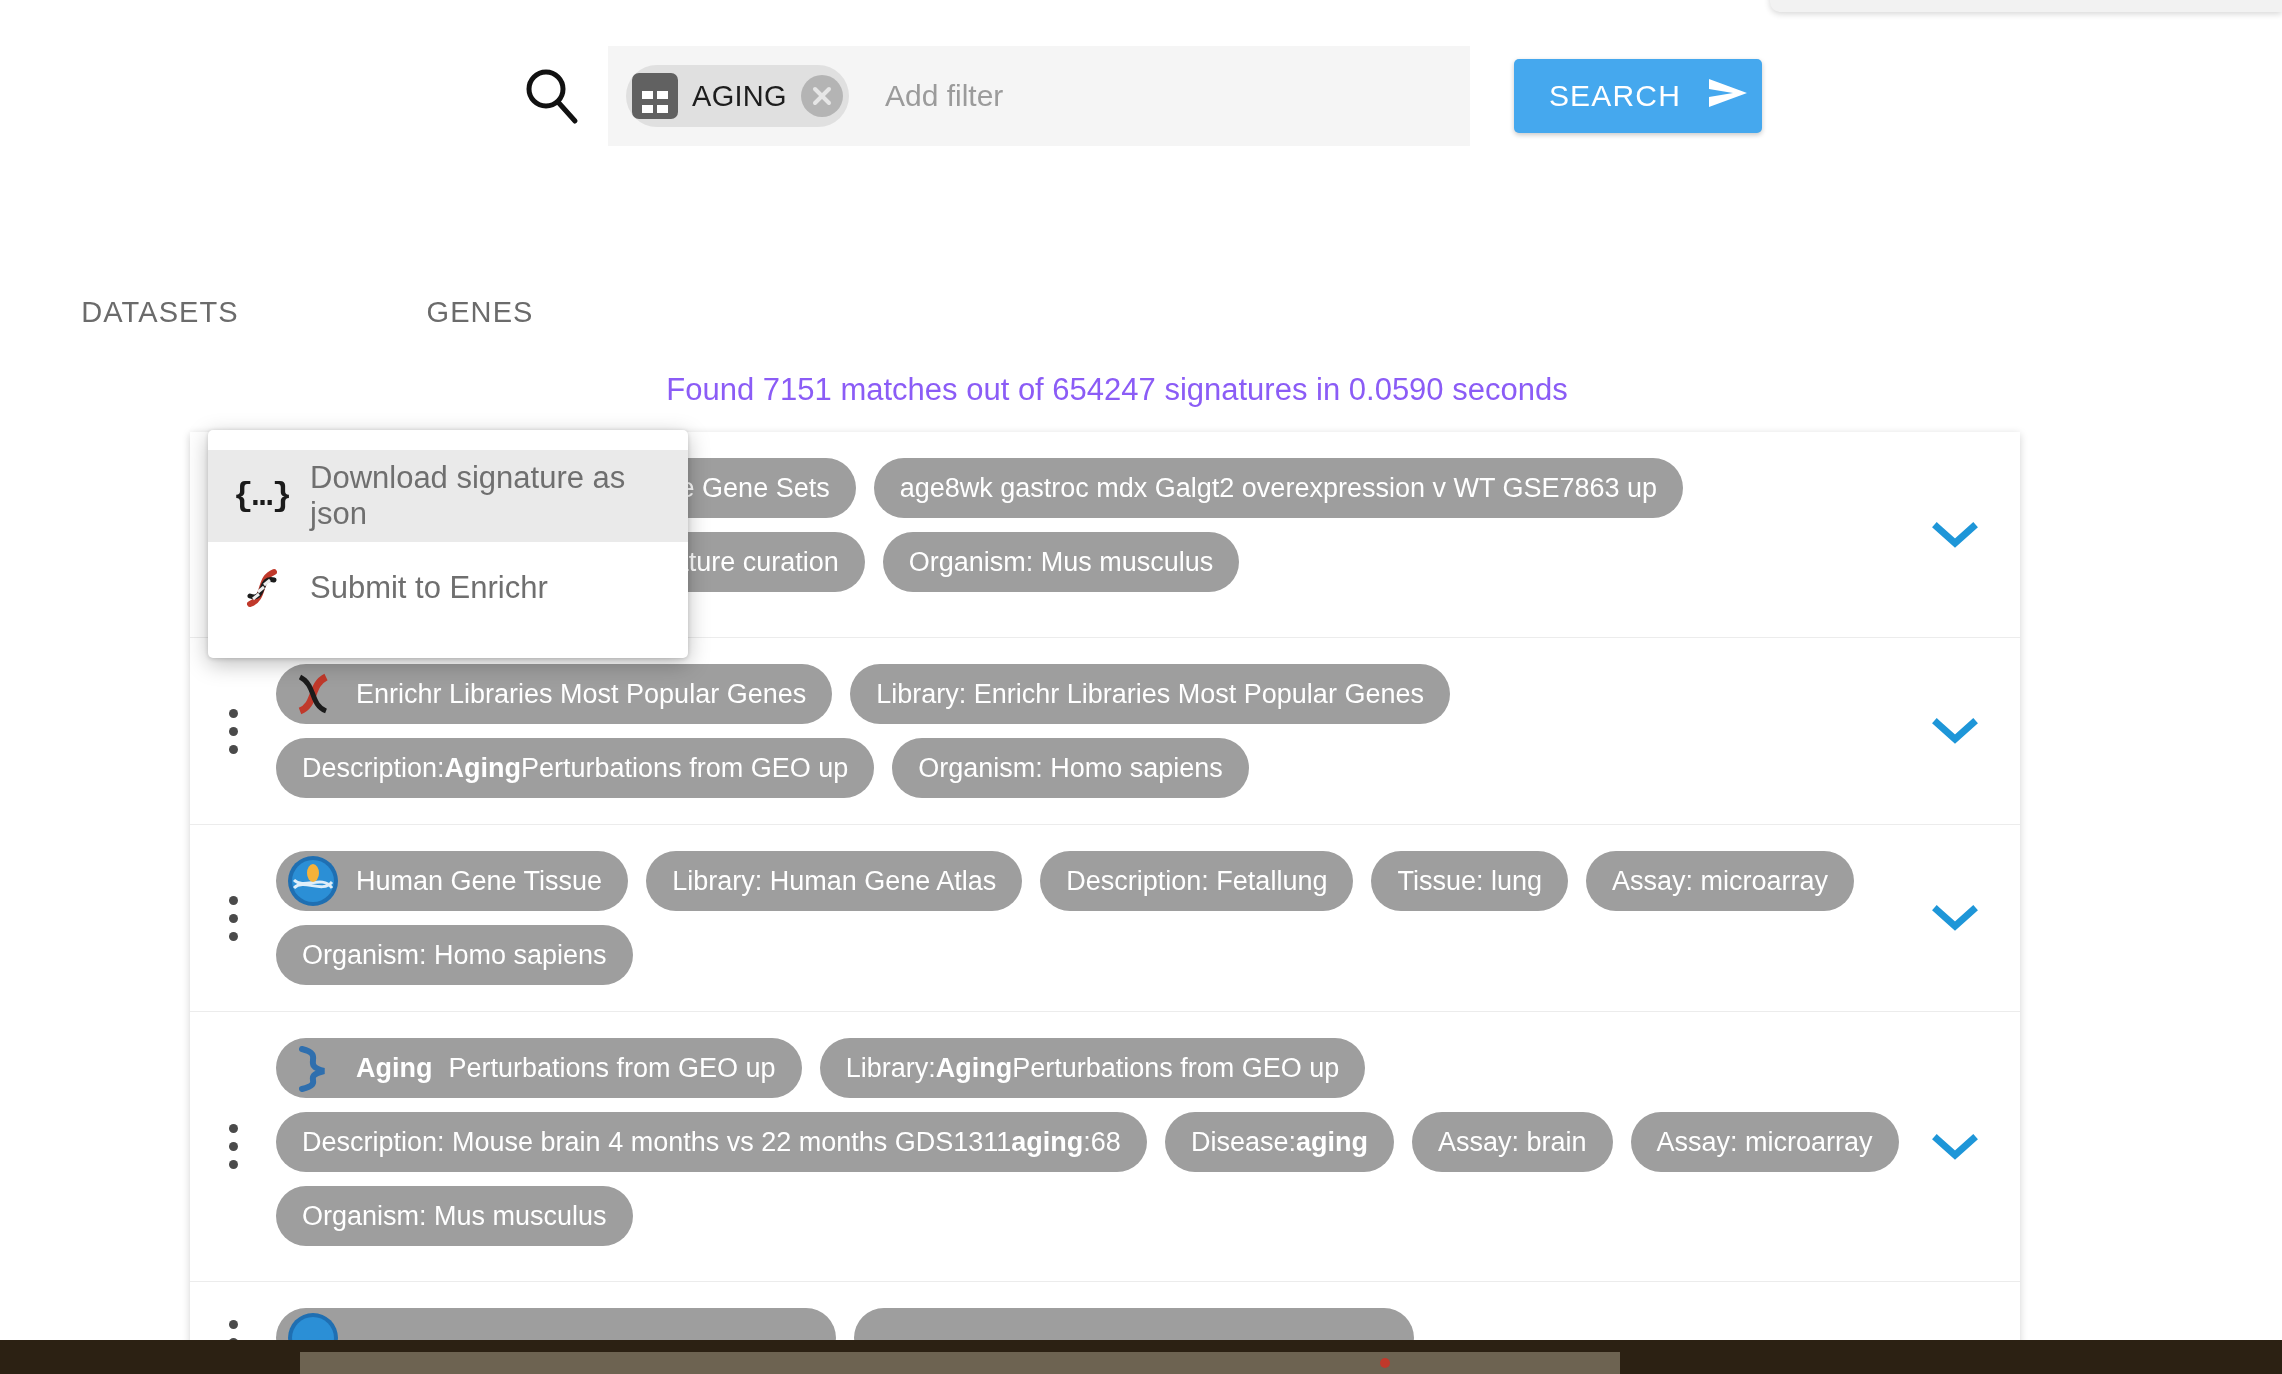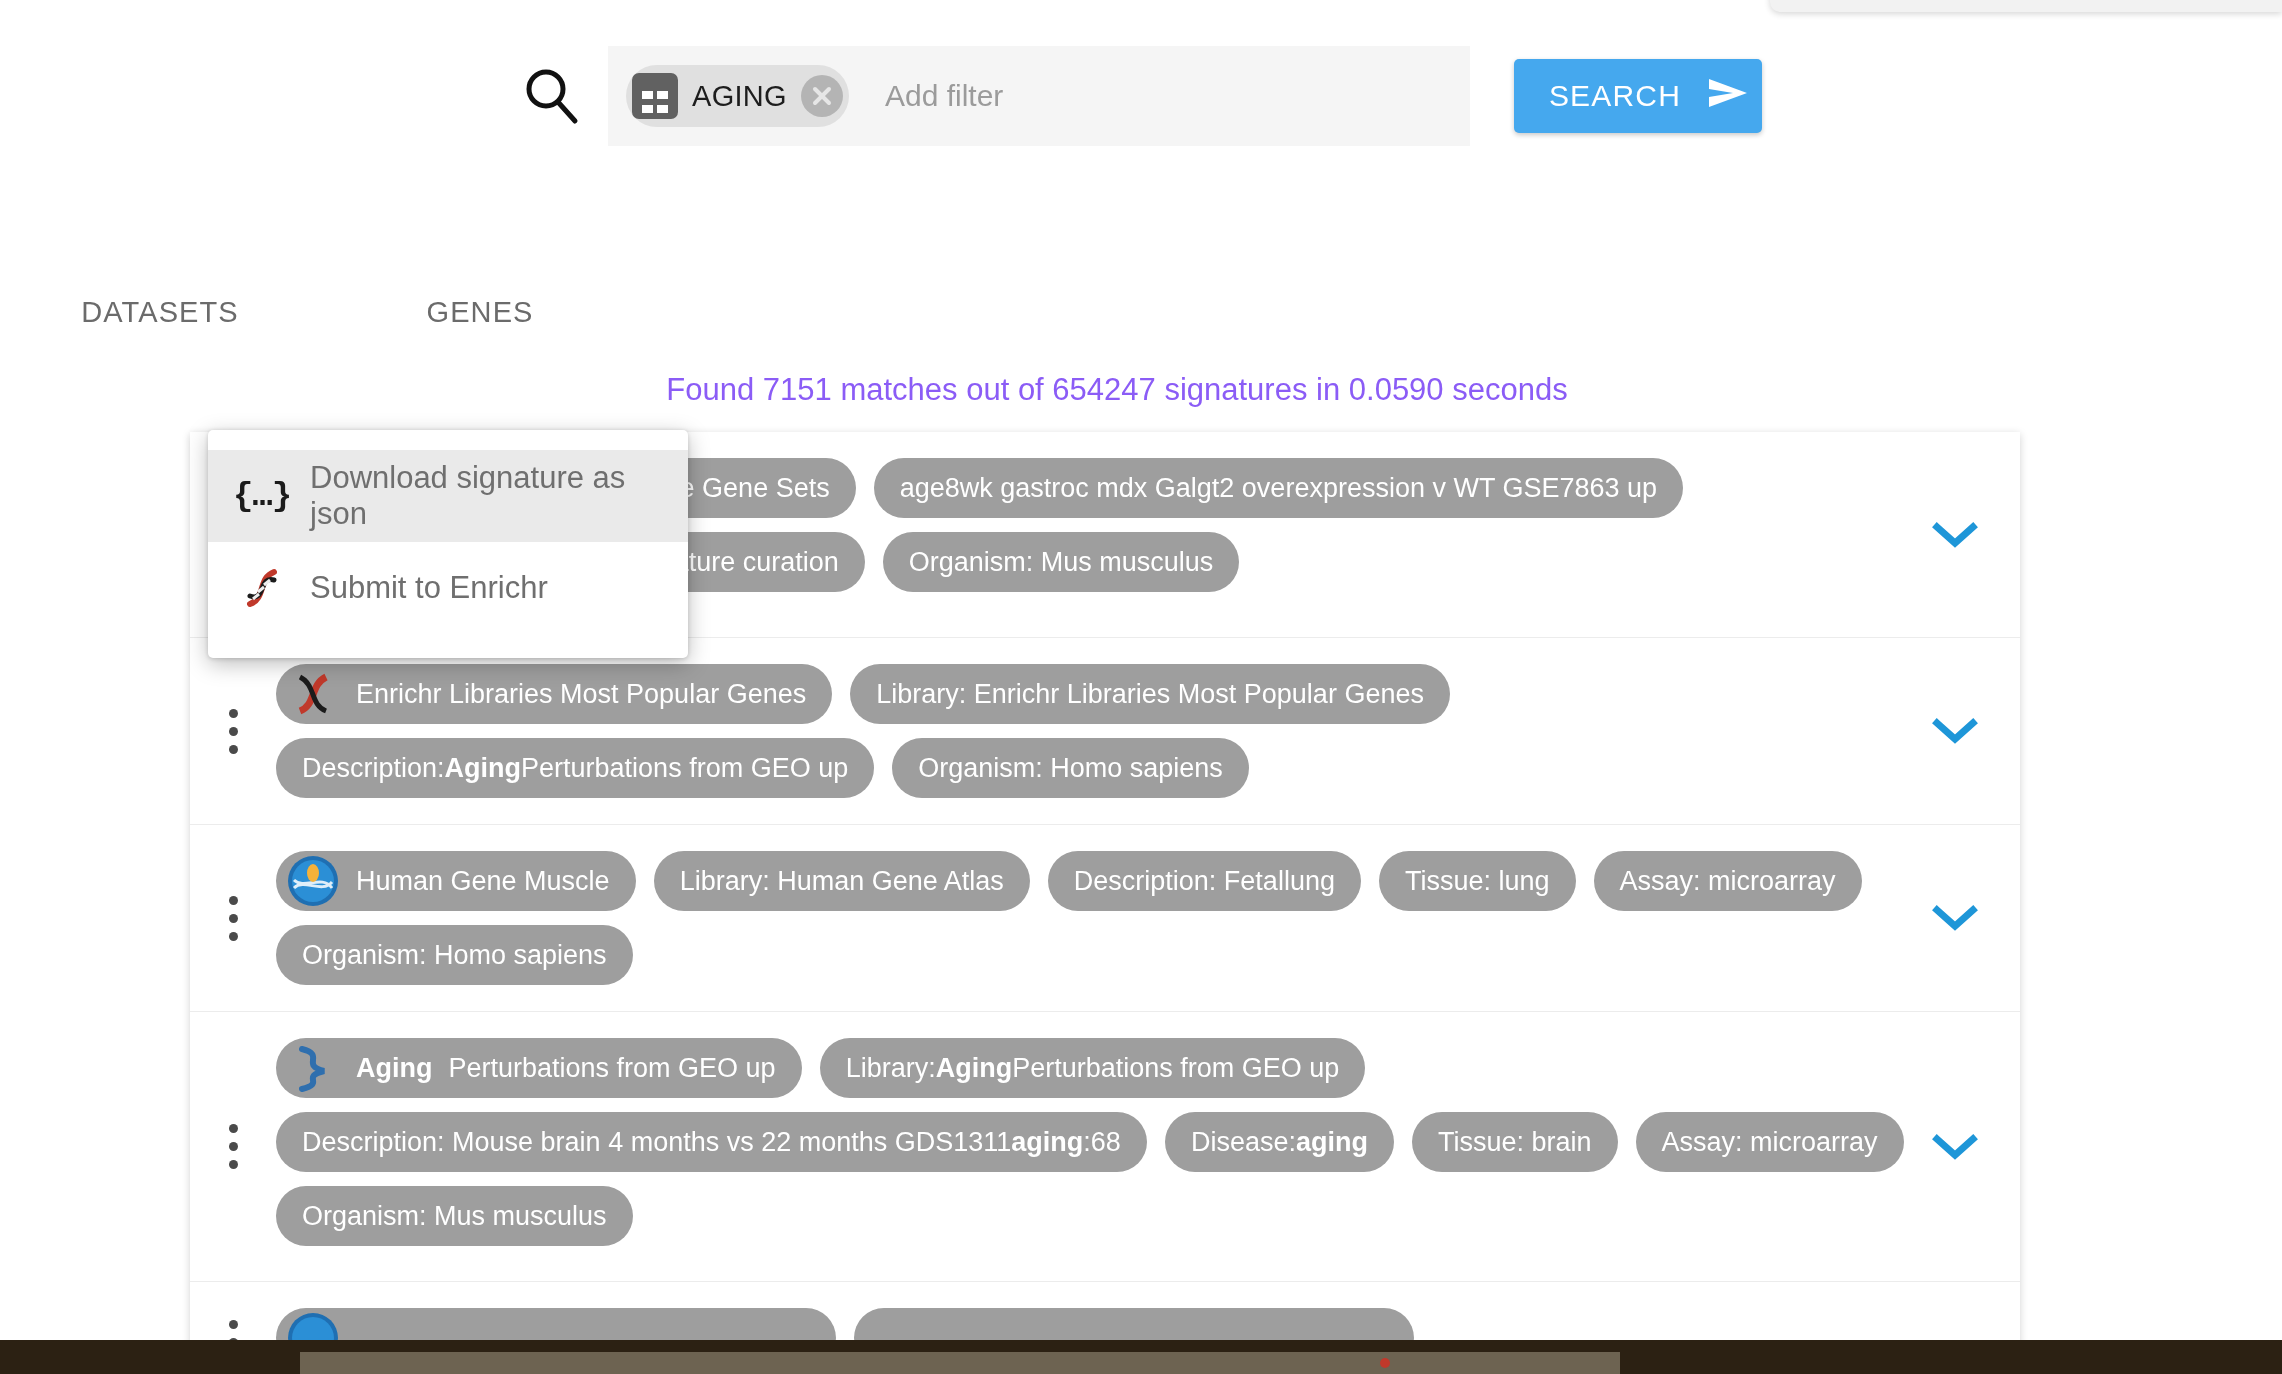--- a/index.html
+++ b/index.html
@@ -297,21 +297,21 @@
         <span class="chip with-avatar">
           <span class="avatar">
             <svg viewBox="0 0 54 54" xmlns="http://www.w3.org/2000/svg">
               <circle cx="27" cy="27" r="25" fill="#1f6fb2"></circle>
               <circle cx="27" cy="27" r="21" fill="#2b8fd6"></circle>
               <path d="M8 34 C18 24 36 40 46 28" stroke="#dfeef9" stroke-width="3" fill="none"></path>
               <path d="M8 26 C18 36 36 20 46 34" stroke="#dfeef9" stroke-width="3" fill="none"></path>
               <ellipse cx="27" cy="19" rx="6" ry="9" fill="#f5b23a"></ellipse>
             </svg>
           </span>
-          <span>Human Gene Muscle</span>
+          <span>Human Gene Tissue</span>
         </span>
         <span class="chip">Library: Human Gene Atlas</span>
         <span class="chip">Description: Fetallung</span>
         <span class="chip">Tissue: lung</span>
         <span class="chip">Assay: microarray</span>
         <span class="chip">Organism: Homo sapiens</span>
       </div>
       <div class="chev">
         <svg viewBox="0 0 46 30" xmlns="http://www.w3.org/2000/svg">
           <path d="M5 7 L23 23 L41 7" fill="none" stroke="#1e96d8" stroke-width="7" stroke-linecap="square"></path>
@@ -342,21 +342,21 @@
         </span>
         <span class="chip">
           <span>Description: Mouse brain 4 months vs 22 months GDS1311 </span>
             <b>aging</b>
             <span>:68</span>
         </span>
         <span class="chip">
           <span>Disease: </span>
             <b>aging</b>
         </span>
-        <span class="chip">Tissue: brain</span>
+        <span class="chip">Assay: brain</span>
         <span class="chip">Assay: microarray</span>
         <span class="chip">Organism: Mus musculus</span>
       </div>
       <div class="chev">
         <svg viewBox="0 0 46 30" xmlns="http://www.w3.org/2000/svg">
           <path d="M5 7 L23 23 L41 7" fill="none" stroke="#1e96d8" stroke-width="7" stroke-linecap="square"></path>
         </svg>
       </div>
     </div>
 

